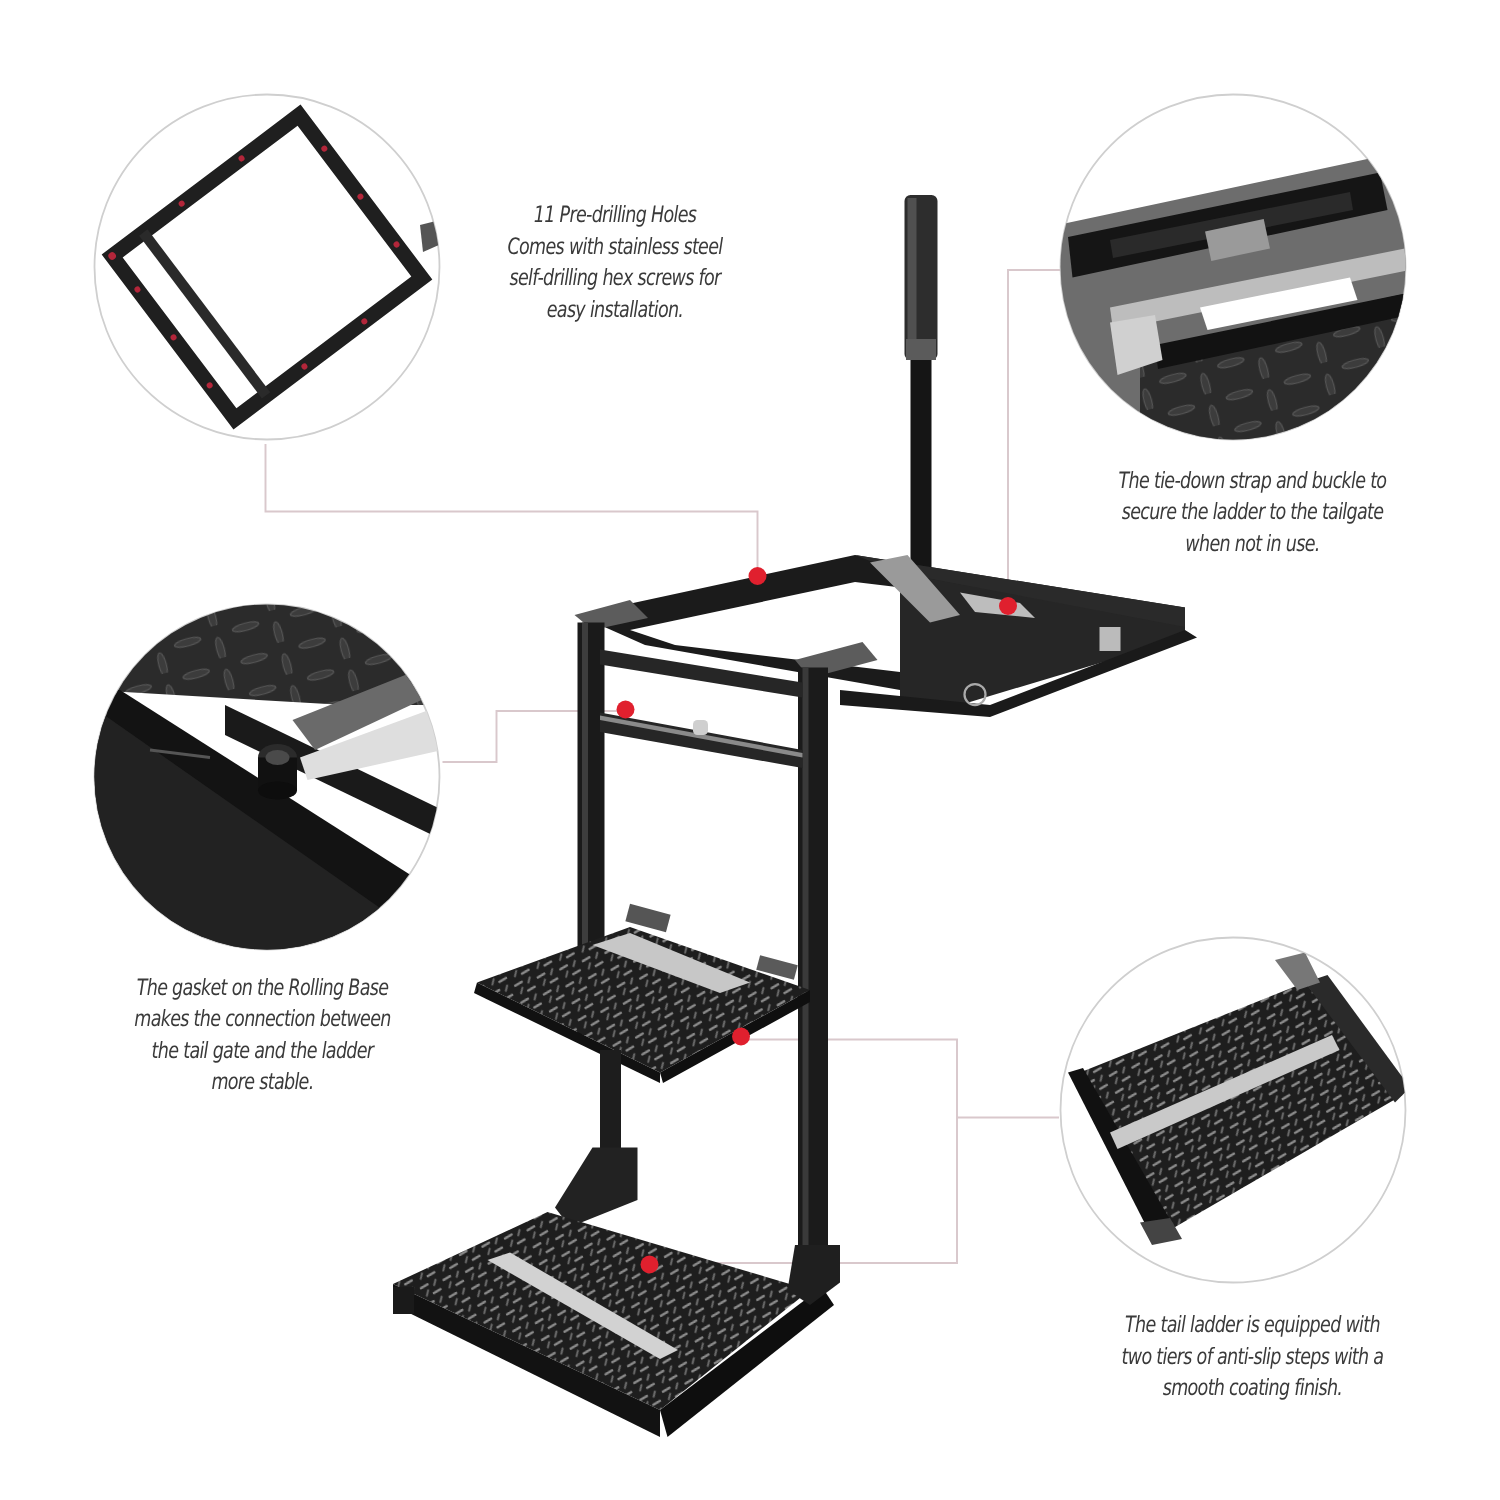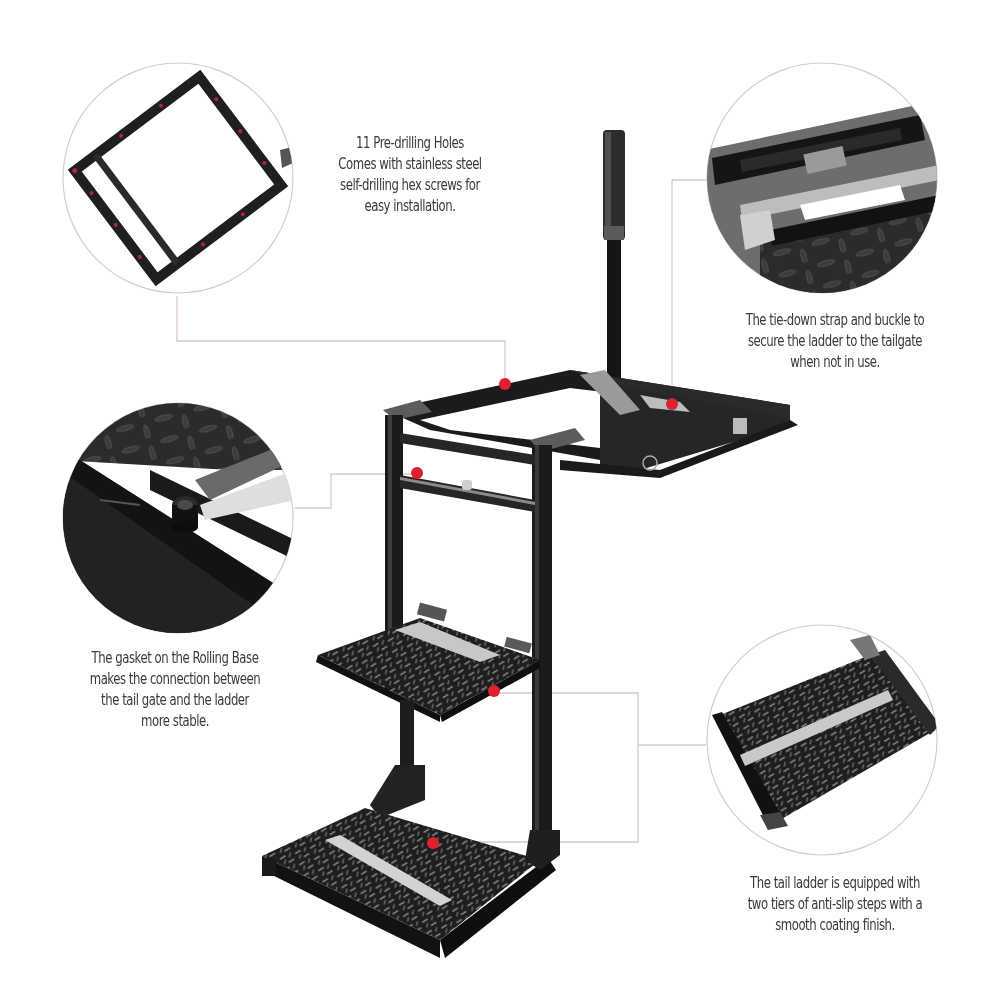--- a/index.html
+++ b/index.html
@@ -1,18 +1,18 @@
 <!DOCTYPE html>
 <html><head>
 <meta charset="utf-8">
 <style>
   html, body { margin: 0; padding: 0; background: #ffffff; }
   body { width: 1000px; height: 1000px; position: relative; overflow: hidden;
          font-family: "DejaVu Sans", sans-serif; }
-  .stage { position: absolute; left: 0; top: 0; width: 1000px; height: 788px; }
+  .stage { position: absolute; left: 0; top: 0; width: 1000px; height: 788px; font-style: italic; }
   .caption {
     position: absolute; text-align: center; color: #3a3a3a;
     font-family: "DejaVu Sans", sans-serif; font-size: 15px; line-height: 21px;
     letter-spacing: -0.6px; transform: scaleX(0.78); transform-origin: center top;
     white-space: nowrap;
   }
   .caption .line { display: block; }
   .cap-holes { left: 270px; top: 133px; width: 280px; }
   .cap-strap { left: 675px; top: 310px; width: 320px; }
   .cap-gasket { left: 30px; top: 648px; width: 290px; }

